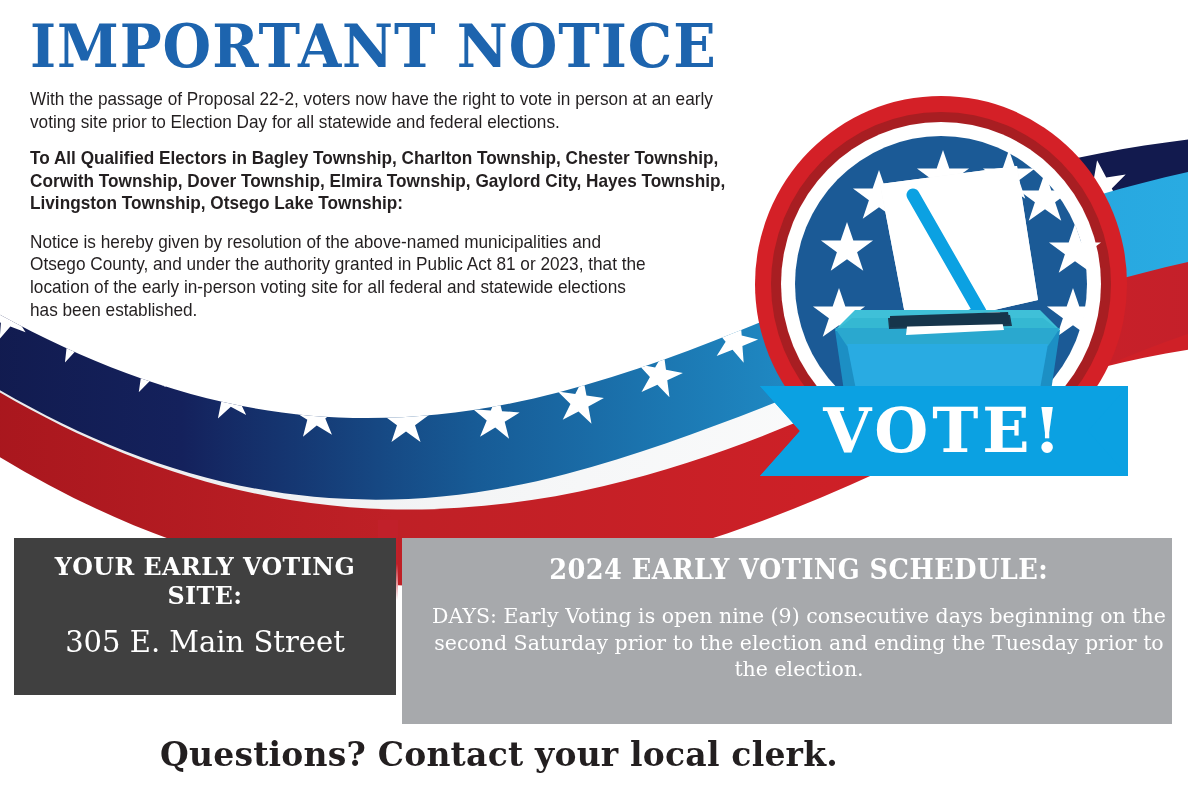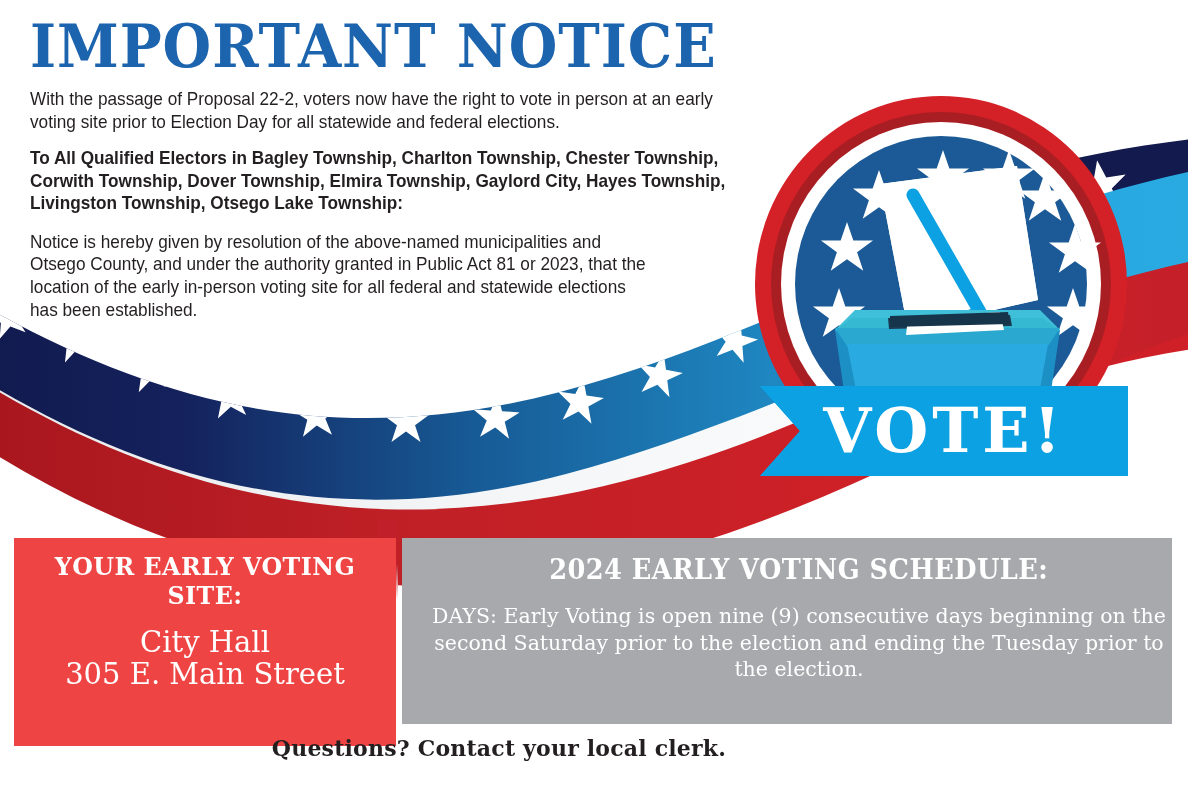--- a/index.html
+++ b/index.html
@@ -48,22 +48,22 @@
     transform-origin:left top;
     width:765px;
   }
   .body-para.bold{font-weight:bold;}
   #intro-paragraph{width:765px;}
   #electors-paragraph{width:765px;margin-bottom:16px;}
   #resolution-paragraph{width:672px;}
 
   
   #site-box{
-    position:absolute;left:14px;top:538px;width:382px;height:208px;
-    background:#ef4444;z-index:4;
+    position:absolute;left:14px;top:538px;width:382px;height:157px;
+    background:#404040;z-index:4;
     display:flex;flex-direction:column;align-items:center;
     padding-top:14px;box-sizing:border-box;
   }
   #schedule-box{
     position:absolute;left:402px;top:538px;width:770px;height:186px;
     background:#a7a9ac;z-index:4;
     display:flex;flex-direction:column;align-items:center;
     padding-top:16px;box-sizing:border-box;padding-left:24px;
   }
   .box-heading{
@@ -97,21 +97,21 @@
   #schedule-days{margin-top:18px;}
   #schedule-time{margin-top:26px;}
   .schedule-label{font-weight:normal;}
 
   
   #footer-question{
     position:absolute;left:0;top:735px;width:998px;
     text-align:center;z-index:5;
     font-family:"DejaVu Serif", serif;
     font-weight:bold;
-    font-size:22px;
+    font-size:33px;
     color:#231f20;
     letter-spacing:0.2px;
   }
 
   
 </style>
 </head>
 <body>
 
 <div id="poster">
@@ -241,21 +241,20 @@
   <div id="headline-block">
     <h1 id="page-title">IMPORTANT  NOTICE</h1>
     <p id="intro-paragraph" class="body-para">With the passage of Proposal 22-2, voters now have the right to vote in person at an early voting site prior to Election Day for all statewide and federal elections.</p>
     <p id="electors-paragraph" class="body-para bold">To All Qualified Electors in Bagley Township, Charlton Township, Chester Township, Corwith Township, Dover Township, Elmira Township, Gaylord City, Hayes Township, Livingston Township, Otsego Lake Township:</p>
     <p id="resolution-paragraph" class="body-para">Notice is hereby given by resolution of the above-named municipalities and Otsego County, and under the authority granted in Public Act 81 or 2023, that the location of the early in-person voting site for all federal and statewide elections has been established.</p>
   </div>
 
   <div id="site-box">
     <div id="site-heading" class="box-heading">YOUR EARLY VOTING SITE:</div>
     <div id="site-address">
-      <div>City Hall</div>
       <div>305 E. Main Street</div>
     </div>
   </div>
 
   <div id="schedule-box">
     <div id="schedule-heading" class="box-heading">2024 EARLY VOTING SCHEDULE:</div>
     <p id="schedule-days" class="schedule-line"><span class="schedule-label">DAYS</span><span>: Early Voting is open nine (9) consecutive days beginning on the second Saturday prior to the election and ending the Tuesday prior to the election.</span></p>
   </div>
 
   <div id="footer-question">Questions? Contact your local clerk.</div>

